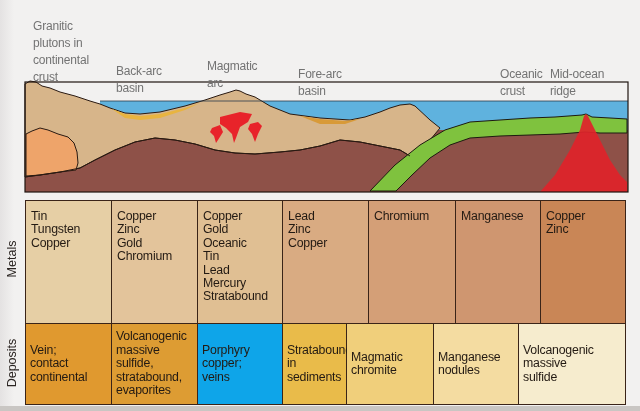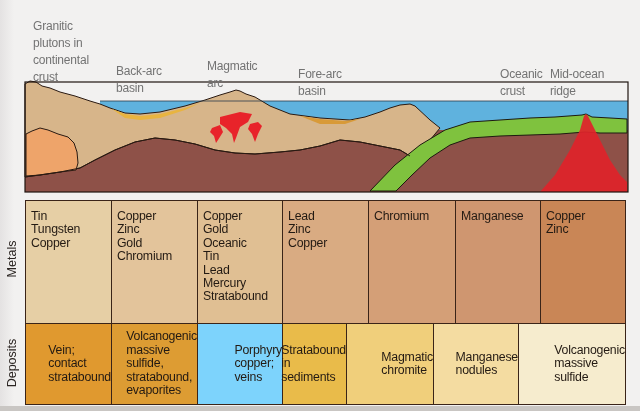--- a/index.html
+++ b/index.html
@@ -31,21 +31,21 @@
     .row.metals { top: 0; height: 122px; border-bottom: 1.2px solid #3a2418; }
     .row.deposits { top: 123px; height: 80px; }
     .cell {
       box-sizing: border-box; height: 100%;
       border-right: 1px solid #3a2418;
       font-size: 12.3px; line-height: 13.4px; padding: 9px 0 0 5px;
       color: #231a13; letter-spacing: -0.2px;
     }
     .cell:last-child { border-right: none; }
     .cell .item { display: block; }
-    .deposits .cell { display: flex; align-items: center; padding-top: 0; padding-left: 4px; justify-content: flex-end; }
+    .deposits .cell { display: flex; align-items: center; padding-top: 0; padding-left: 4px; }
     .deposits .cell .txt { white-space: pre-line; }
     .rowlabel {
       position: absolute; font-size: 12.5px; color: #2b2522;
       transform: rotate(-90deg); transform-origin: center center;
       white-space: nowrap;
     }
   </style>
 </head>
 <body>
 
@@ -133,30 +133,30 @@
     </div>
     <div class="cell" style="flex:1;background:#c98656;">
       <span class="item">Copper</span>
       <span class="item">Zinc</span>
     </div>
   </div>
   <div class="row deposits">
     <div class="cell" style="width:86px;background:#e0992f;">
         <span class="txt">Vein;
 contact
-stratabound</span>
+continental</span>
       </div>
     <div class="cell" style="width:86px;background:#dd9c33;">
         <span class="txt">Volcanogenic
 massive
 sulfide,
 stratabound,
 evaporites</span>
       </div>
-    <div class="cell" style="width:85px;background:#7dd3fc;">
+    <div class="cell" style="width:85px;background:#0ea5e9;">
         <span class="txt">Porphyry
     copper;
 veins</span>
       </div>
     <div class="cell" style="width:64px;background:#e9bb4a;">
         <span class="txt">Stratabound
 in sediments</span>
       </div>
     <div class="cell" style="width:87px;background:#f0cf7b;">
         <span class="txt">Magmatic

